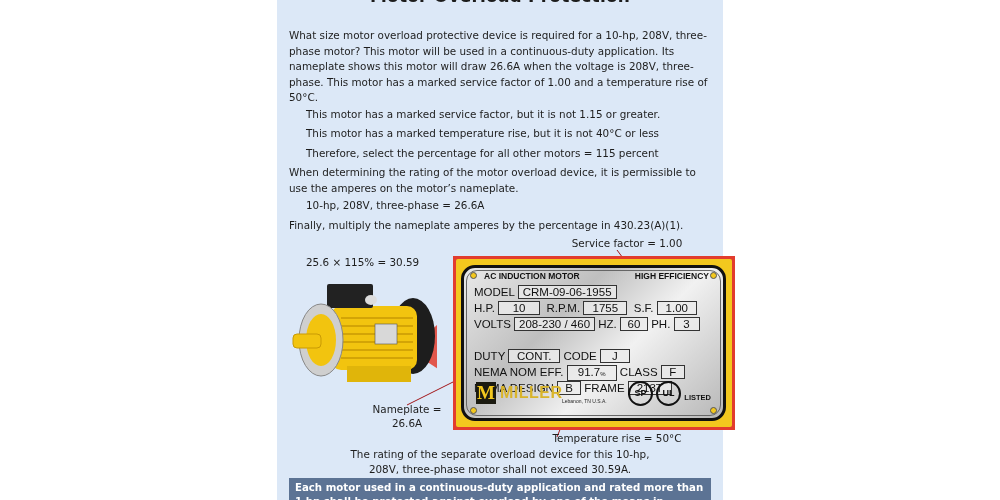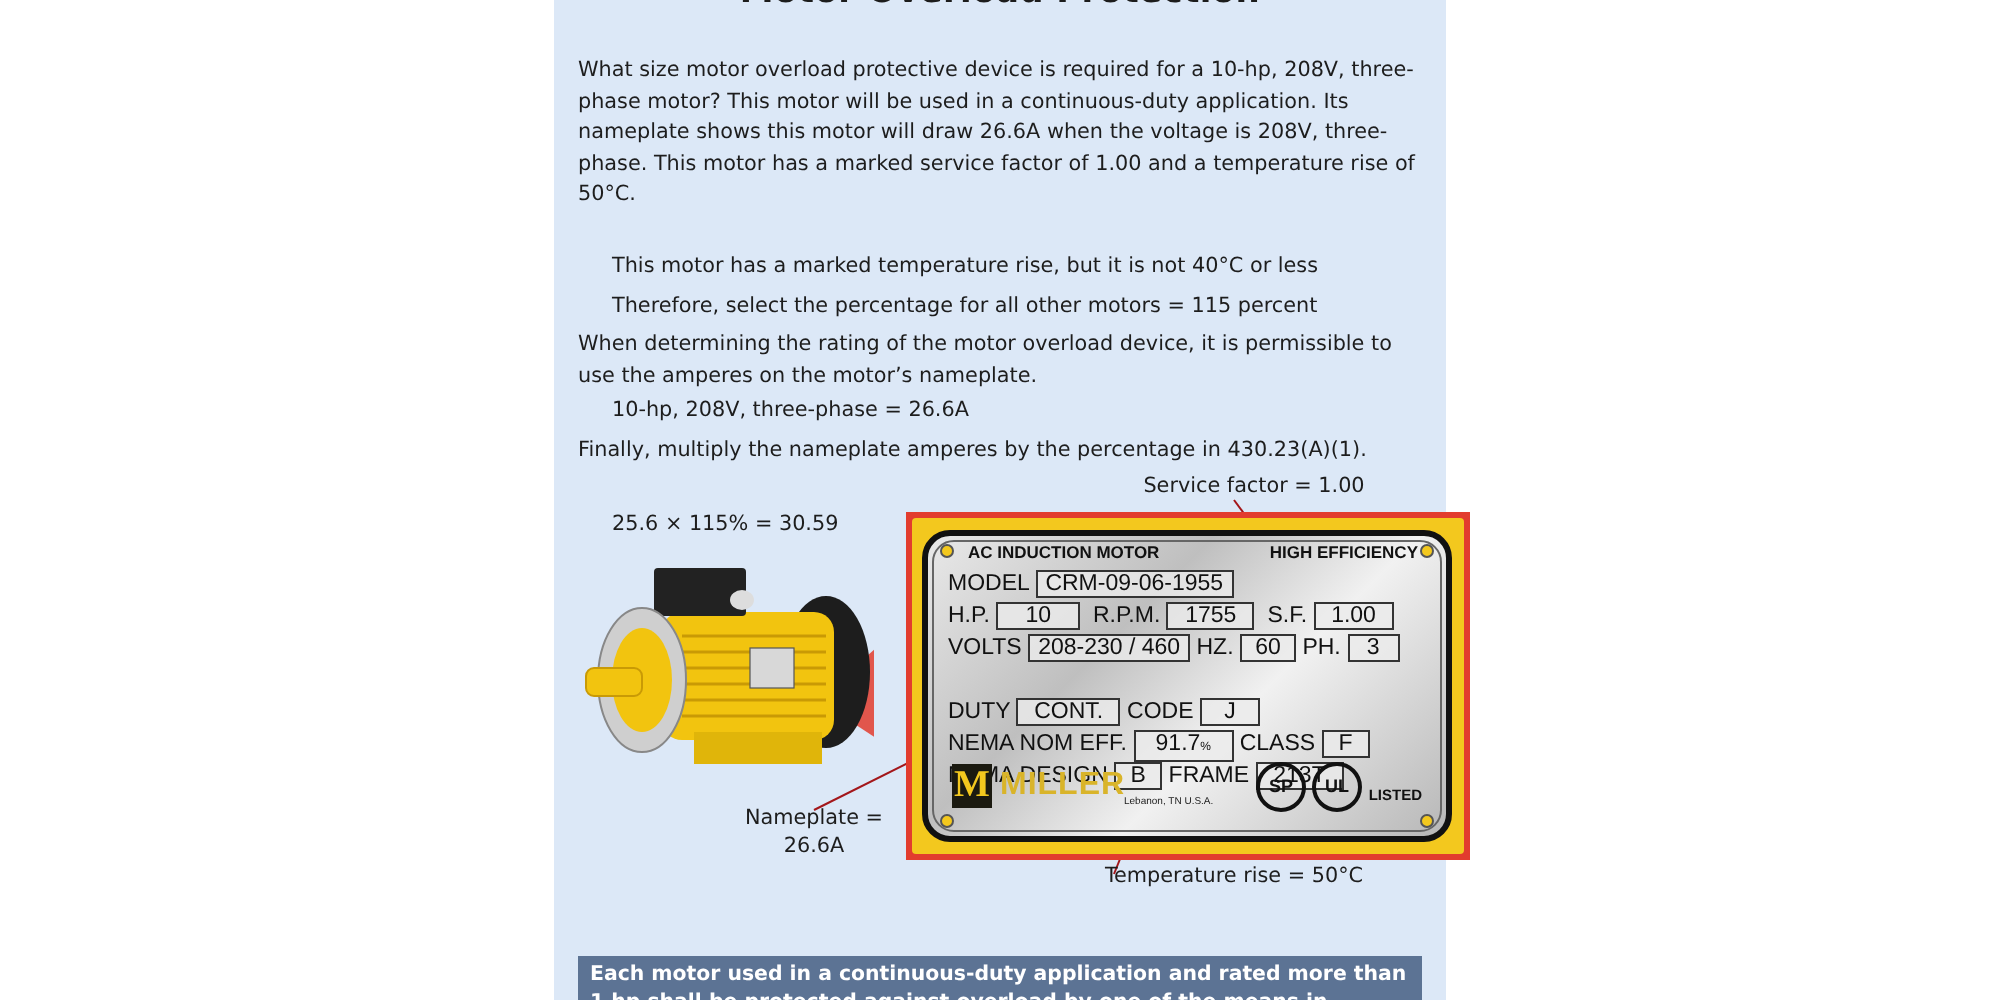--- a/index.html
+++ b/index.html
@@ -36,20 +36,21 @@
           font-weight:bold; font-size:9px; text-align:center; line-height:21px; color:#111; }
   .listed { position:absolute; right:12px; bottom:16px; font-family:"Liberation Sans", sans-serif; font-weight:bold; font-size:7.5px; color:#111; }
 </style>
 </head>
 <body>
 
 <div class="panel">
   <div class="title">Motor Overload Protection</div>
 
   <div class="txt" style="top:12px;margin-top:16px;">What size motor overload protective device is required for a 10-hp, 208V, three-phase motor? This motor will be used in a continuous-duty application. Its nameplate shows this motor will draw 26.6A when the voltage is 208V, three-phase. This motor has a marked service factor of 1.00 and a temperature rise of 50°C.</div>
+  <div class="txt indent" style="top:107px;">This motor has a marked service factor, but it is not 1.15 or greater.</div>
   <div class="txt indent" style="top:126px;">This motor has a marked temperature rise, but it is not 40°C or less</div>
   <div class="txt indent" style="top:146px;">Therefore, select the percentage for all other motors = 115 percent</div>
   <div class="txt" style="top:165px;">When determining the rating of the motor overload device, it is permissible to use the amperes on the motor’s nameplate.</div>
   <div class="txt indent" style="top:198px;">10-hp, 208V, three-phase = 26.6A</div>
   <div class="txt" style="top:218px;">Finally, multiply the nameplate amperes by the percentage in 430.23(A)(1).</div>
   <div class="txt indent" style="top:255px;width:200px;">25.6 × 115% = 30.59</div>
 
   <div class="callout" style="left:270px;top:237px;width:160px;">Service factor = 1.00</div>
 
   <svg class="motor" viewBox="0 0 146 120">
@@ -139,15 +140,19 @@
         <div class="m-loc">Lebanon, TN U.S.A.</div>
         <div class="seal" style="right:70px;margin-top:16px;">SP</div>
         <div class="seal" style="right:42px;">UL</div>
         <div class="listed">LISTED</div>
       </div>
     </div>
   </div>
 
   <div class="callout" style="left:260px;top:432px;width:160px;">Temperature rise = 50°C</div>
 
+  <div class="callout" style="left:40px;top:447px;width:366px;line-height:15px;">
+    <div>The rating of the separate overload device for this 10-hp,</div>
+    <div>208V, three-phase motor shall not exceed 30.59A.</div>
+  </div>
 
   <div class="banner">Each motor used in a continuous-duty application and rated more than 1 hp shall be protected against overload by one of the means in 430.32(A)(1) through (A)(4). The first means listed is</div>
 </div>
 
 </body></html>

